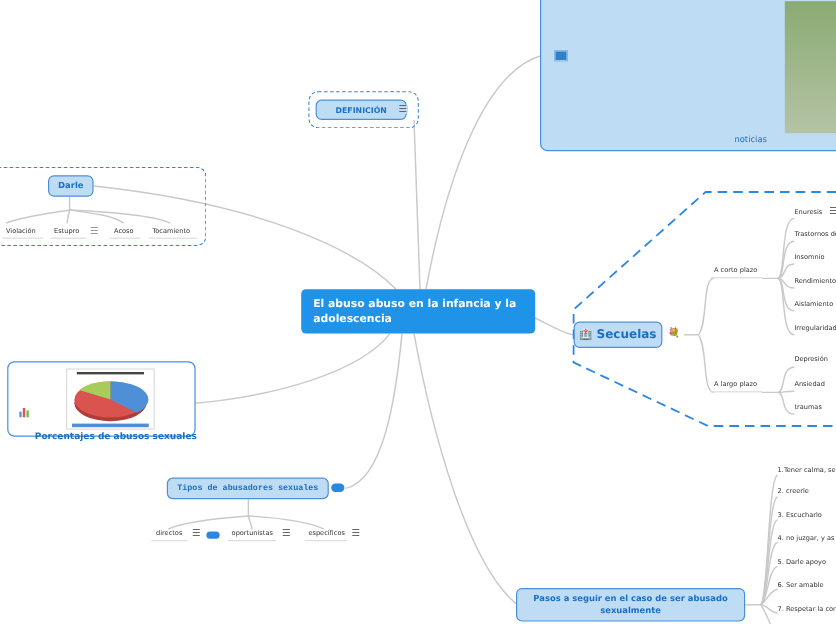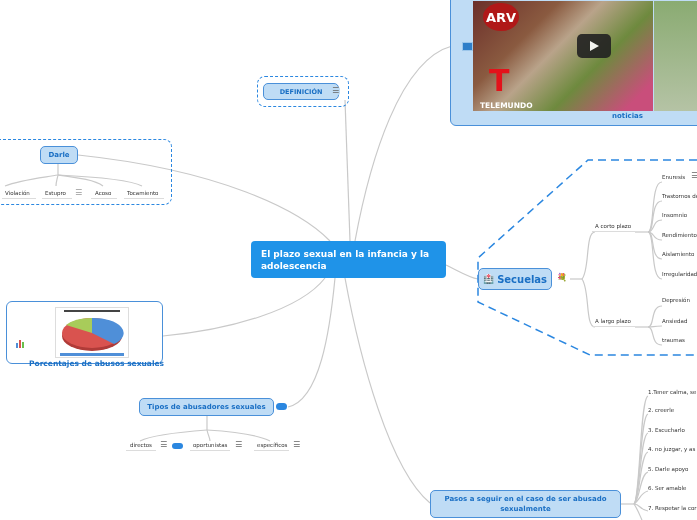--- a/index.html
+++ b/index.html
@@ -89,38 +89,26 @@
 <span class="leaf" style="left:45px; top:190px;">Estupro</span>
 <div class="leaf-line" style="left:42px; top:198px; width:30px;"></div>
 <div class="menu-icon" style="left:75px; top:189px; color:#999;">☰</div>
 <span class="leaf" style="left:95px; top:190px;">Acoso</span>
 <div class="leaf-line" style="left:91px; top:198px; width:26px;"></div>
 <span class="leaf" style="left:127px; top:190px;">Tocamiento</span>
 <div class="leaf-line" style="left:124px; top:198px; width:40px;"></div>
 
 <div class="img-card" style="left:450px; top:-6px; width:260px; height:132px; background:#bfdcf5;">
   <div class="abs" style="left:11px; top:47px; width:9px; height:7px; background:#2f7fc9; border:1px solid #9cc6ea;"></div>
-  <div class="abs" style="left:22px; top:6px; width:180px; height:110px; background:linear-gradient(135deg,#6b2f2a 0%,#8a5a40 30%,#b9a38a 45%,#6e8a3e 65%,#c94e7b 90%);">
-    <div class="abs" style="left:10px; top:2px; width:36px; height:28px; border-radius:50%; background:#b01818; color:#fff; font-size:13px; font-weight:bold; display:flex; align-items:center; justify-content:center;">
-        <span>ARV</span>
-      </div>
-    <div class="abs" style="left:16px; top:66px; width:26px; height:28px; color:#e3121a; font-size:30px; font-weight:bold; line-height:28px;">T</div>
-    <div class="abs" style="left:7px; top:100px; color:#fff; font-size:7.5px; font-weight:bold;">TELEMUNDO</div>
-    <div class="abs" style="left:104px; top:33px; width:34px; height:24px; background:#222; border-radius:5px; opacity:0.9; display:flex; align-items:center; justify-content:center;">
-      <svg width="12" height="12">
-          <path d="M2 1 L11 6 L2 11 Z" fill="#fff"></path>
-        </svg>
-    </div>
-  </div>
   <div class="abs" style="left:203px; top:6px; width:60px; height:110px; background:linear-gradient(180deg,#8aab72,#b5c3a5);"></div>
-  <div class="abs" style="left:125px; top:117px; color:#1a6fc4; font-size:7px; font-weight:bold;padding-left:36px;">noticias</div>
+  <div class="abs" style="left:125px; top:117px; color:#1a6fc4; font-size:7px; font-weight:normal;padding-left:36px;">noticias</div>
 </div>
 
 <div class="central">
-  <span>El plazo sexual en la infancia y la adolescencia</span>
+  <span>El abuso abuso en la infancia y la adolescencia</span>
 </div>
 
 <div class="node" style="left:478px; top:268px; width:74px; height:22px; font-size:10px;">
   <span style="font-size:9px; margin-right:3px;">🏥</span>
   <span>Secuelas</span>
 </div>
 <div class="abs" style="left:557px; top:273px; font-size:8px;">💐</div>
 
 <span class="leaf" style="left:595px; top:223px;">A corto plazo</span>
 <div class="leaf-line" style="left:592px; top:231px; width:43px;"></div>
@@ -153,21 +141,21 @@
       <ellipse cx="36" cy="28" rx="30" ry="15" fill="#b03b38"></ellipse>
       <ellipse cx="36" cy="25" rx="30" ry="15" fill="#d9534f"></ellipse>
       <path d="M36 25 L36 10 A30 15 0 0 1 58 36 Z" fill="#4f8fd8"></path>
       <path d="M36 25 L10 17 A30 15 0 0 1 36 10 Z" fill="#a8cc5a"></path>
       <rect x="4" y="45" width="64" height="3" fill="#4f8fd8"></rect>
     </svg>
   </div>
   <div class="abs" style="left:22px; top:57px; color:#1a6fc4; font-size:7.5px; font-weight:bold; white-space:nowrap;">Porcentajes de abusos sexuales</div>
 </div>
 
-<div class="node" style="left:139px; top:398px; width:135px; height:18px; font-size:7px;">
+<div class="node" style="left:139px; top:398px; width:135px; height:18px; font-size:7px;font-family:Liberation Mono, monospace;">
   <span>Tipos de abusadores sexuales</span>
 </div>
 <div class="abs" style="left:276px; top:403px; width:11px; height:7px; background:#2b87e0; border-radius:4px;"></div>
 
 <span class="leaf" style="left:130px; top:442px;">directos</span>
 <div class="leaf-line" style="left:126px; top:450px; width:30px;"></div>
 <div class="menu-icon" style="left:160px; top:441px;">☰</div>
 <div class="abs" style="left:172px; top:443px; width:11px; height:6px; background:#2b87e0; border-radius:3px;"></div>
 <span class="leaf" style="left:193px; top:442px;">oportunistas</span>
 <div class="leaf-line" style="left:190px; top:450px; width:40px;"></div>

